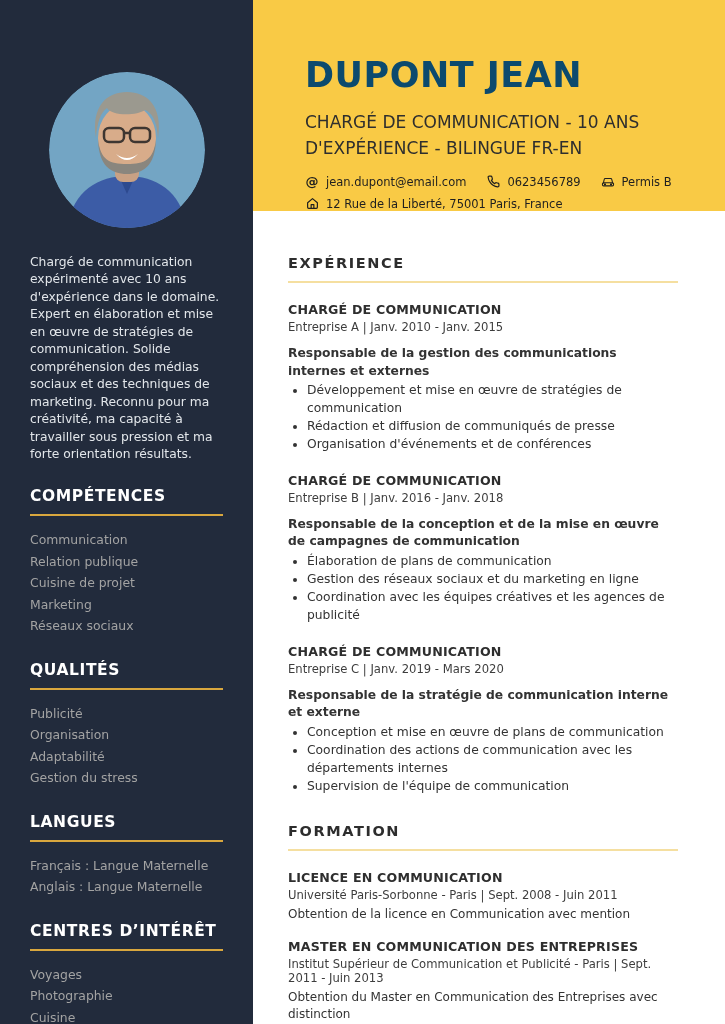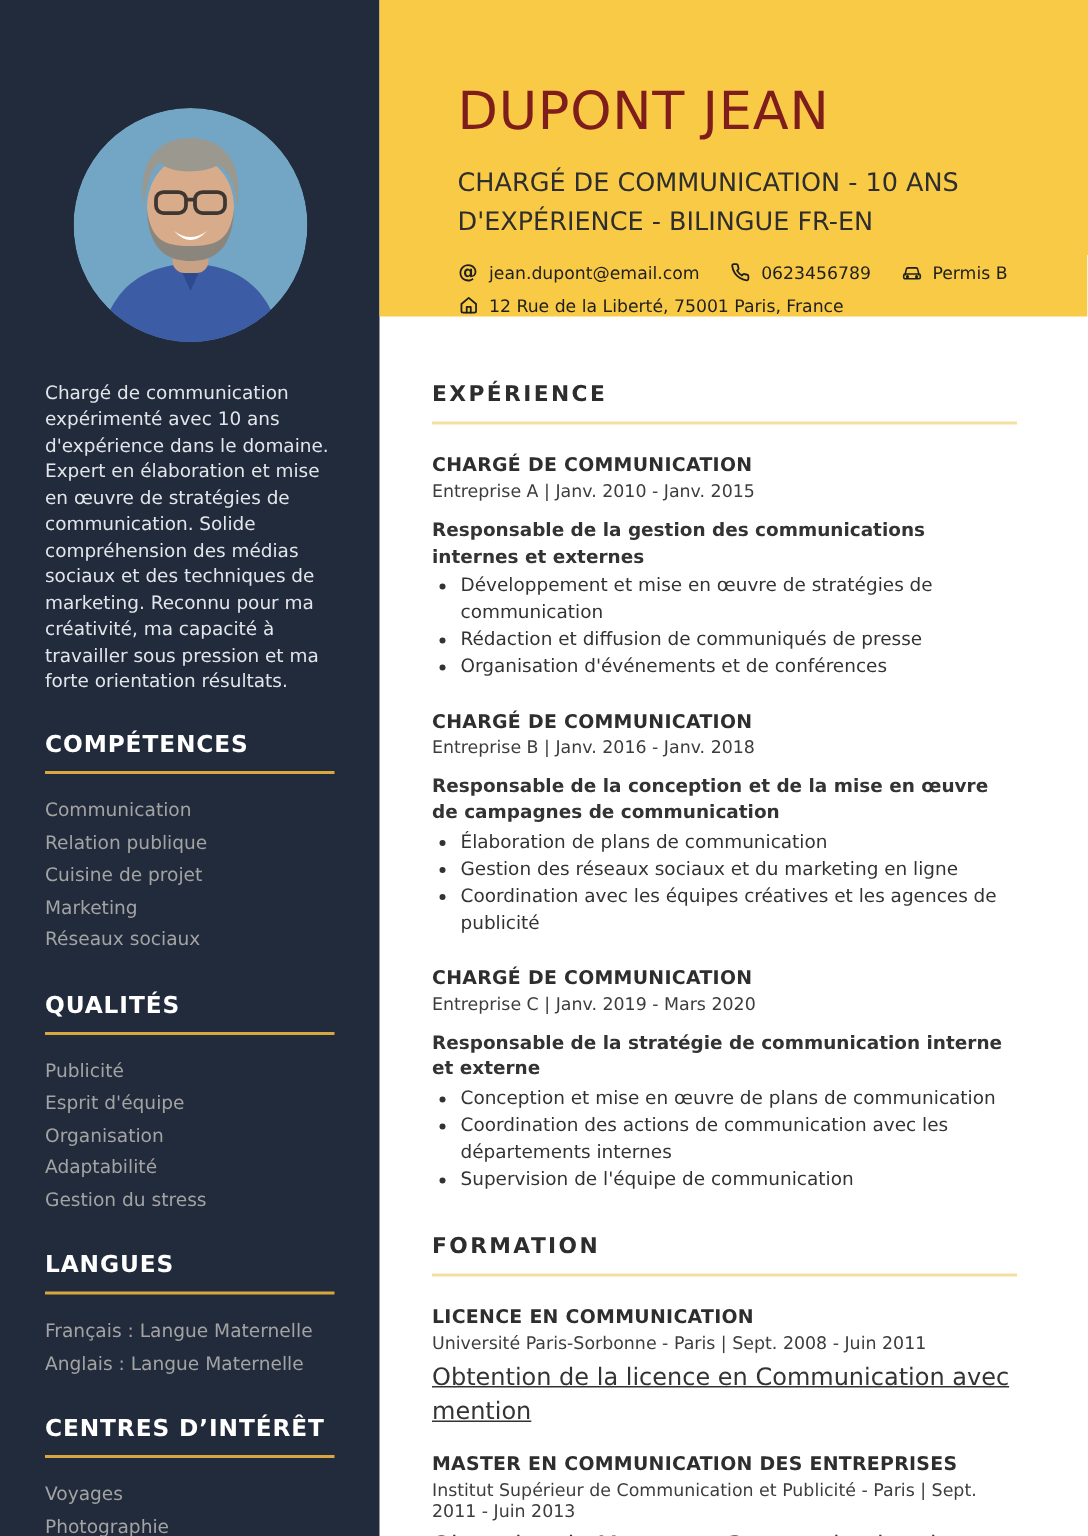--- a/index.html
+++ b/index.html
@@ -36,21 +36,21 @@
   .side-list li { font-size: 12.4px; line-height: 21.5px; color: #a3a3a3; }
 
   
   .right-col { flex: 1; display: flex; flex-direction: column; }
   .top-gap { height: 33px; background: #ffffff; }
   .yellow-header {
     background: #f9ca45; height: 262px;
     padding: 58px 40px 0 52px; color: #1b1b1b;
   }
   .name {
-    font-size: 35px; font-weight: 400; color: #7f1d1d;
+    font-size: 35px; font-weight: 700; color: #0c4a6e;
     letter-spacing: 0.5px; line-height: 1; margin-bottom: 16px;
   }
   .job-headline {
     font-size: 17px; font-weight: 500; color: #2e2e2e;
     line-height: 1.55; max-width: 380px; margin-bottom: 13px;
   }
   .contacts {
     display: flex; flex-wrap: wrap; column-gap: 20px; row-gap: 8px;
     max-width: 400px; font-size: 11.5px; color: #1f1f1f;
   }
@@ -69,21 +69,21 @@
   }
   .main-rule { height: 2px; background: #f5dfa0; margin-bottom: 19px; }
   .job { margin-bottom: 19px; }
   .job-title { font-size: 12.6px; font-weight: 700; color: #2e2e2e; letter-spacing: 0.2px; }
   .job-meta { font-size: 11.6px; color: #3d3d3d; margin-top: 3px; }
   .job-summary { font-size: 12.3px; color: #333333; margin-top: 11px; line-height: 1.45; font-weight: bold; }
   .job-bullets { margin: 2px 0 0 19px; }
   .job-bullets li { font-size: 12.3px; line-height: 1.45; color: #333333; }
   .formation-section { margin-top: 27px; }
   .degree { margin-bottom: 16px; }
-  .degree-summary { font-size: 16px; color: #333333; margin-top: 4px; line-height: 1.45; text-decoration: underline; }
+  .degree-summary { font-size: 12px; color: #333333; margin-top: 4px; line-height: 1.45; }
 </style>
 </head>
 <body>
 
 <div class="page">
 
   <aside class="sidebar">
     <span class="avatar-wrap">
       <svg width="156" height="156" viewBox="0 0 156 156">
         <circle cx="78" cy="78" r="78" fill="#73a5c4"></circle>
@@ -119,21 +119,20 @@
         <li>Marketing</li>
         <li>Réseaux sociaux</li>
       </ul>
     </section>
 
     <section class="side-section">
       <h3>QUALITÉS</h3>
       <div class="side-rule"></div>
       <ul class="side-list">
         <li>Publicité</li>
-        <li>Esprit d'équipe</li>
         <li>Organisation</li>
         <li>Adaptabilité</li>
         <li>Gestion du stress</li>
       </ul>
     </section>
 
     <section class="side-section">
       <h3>LANGUES</h3>
       <div class="side-rule"></div>
       <ul class="side-list">

